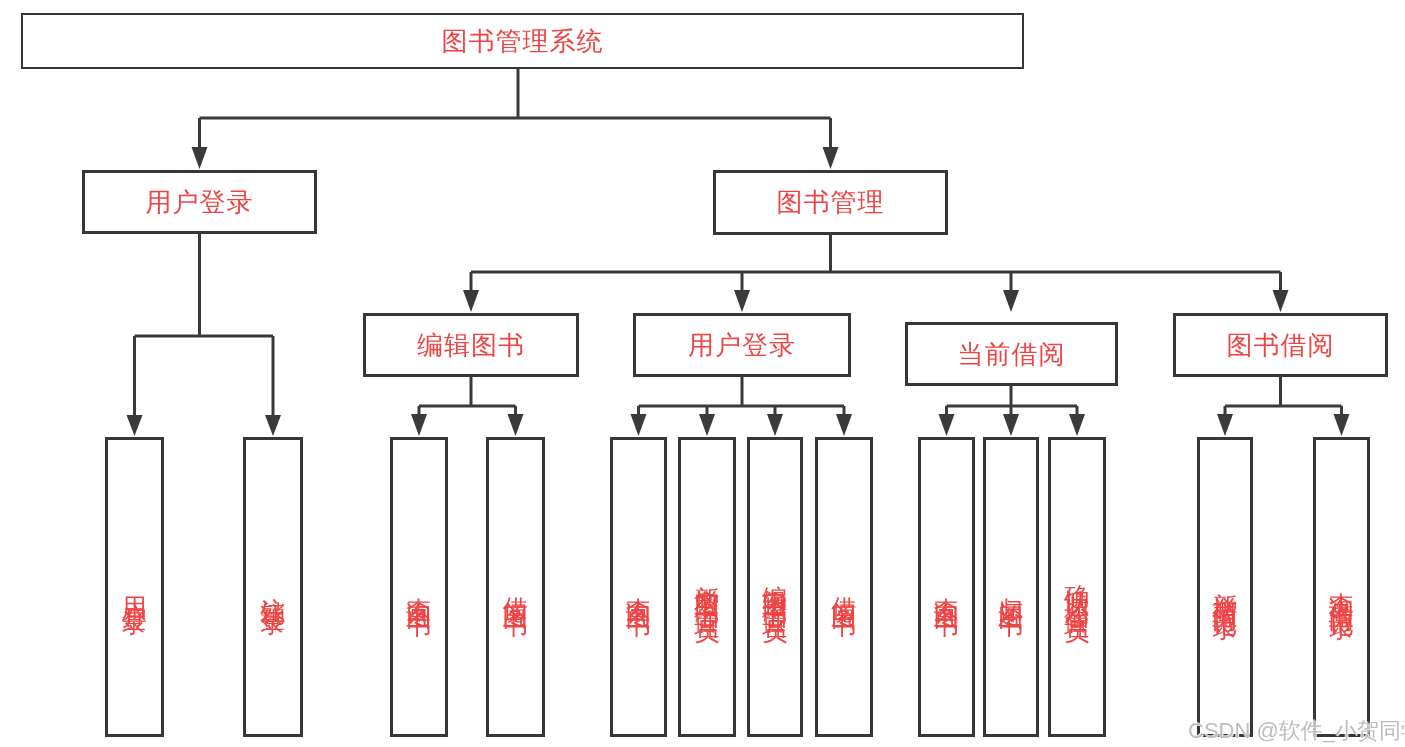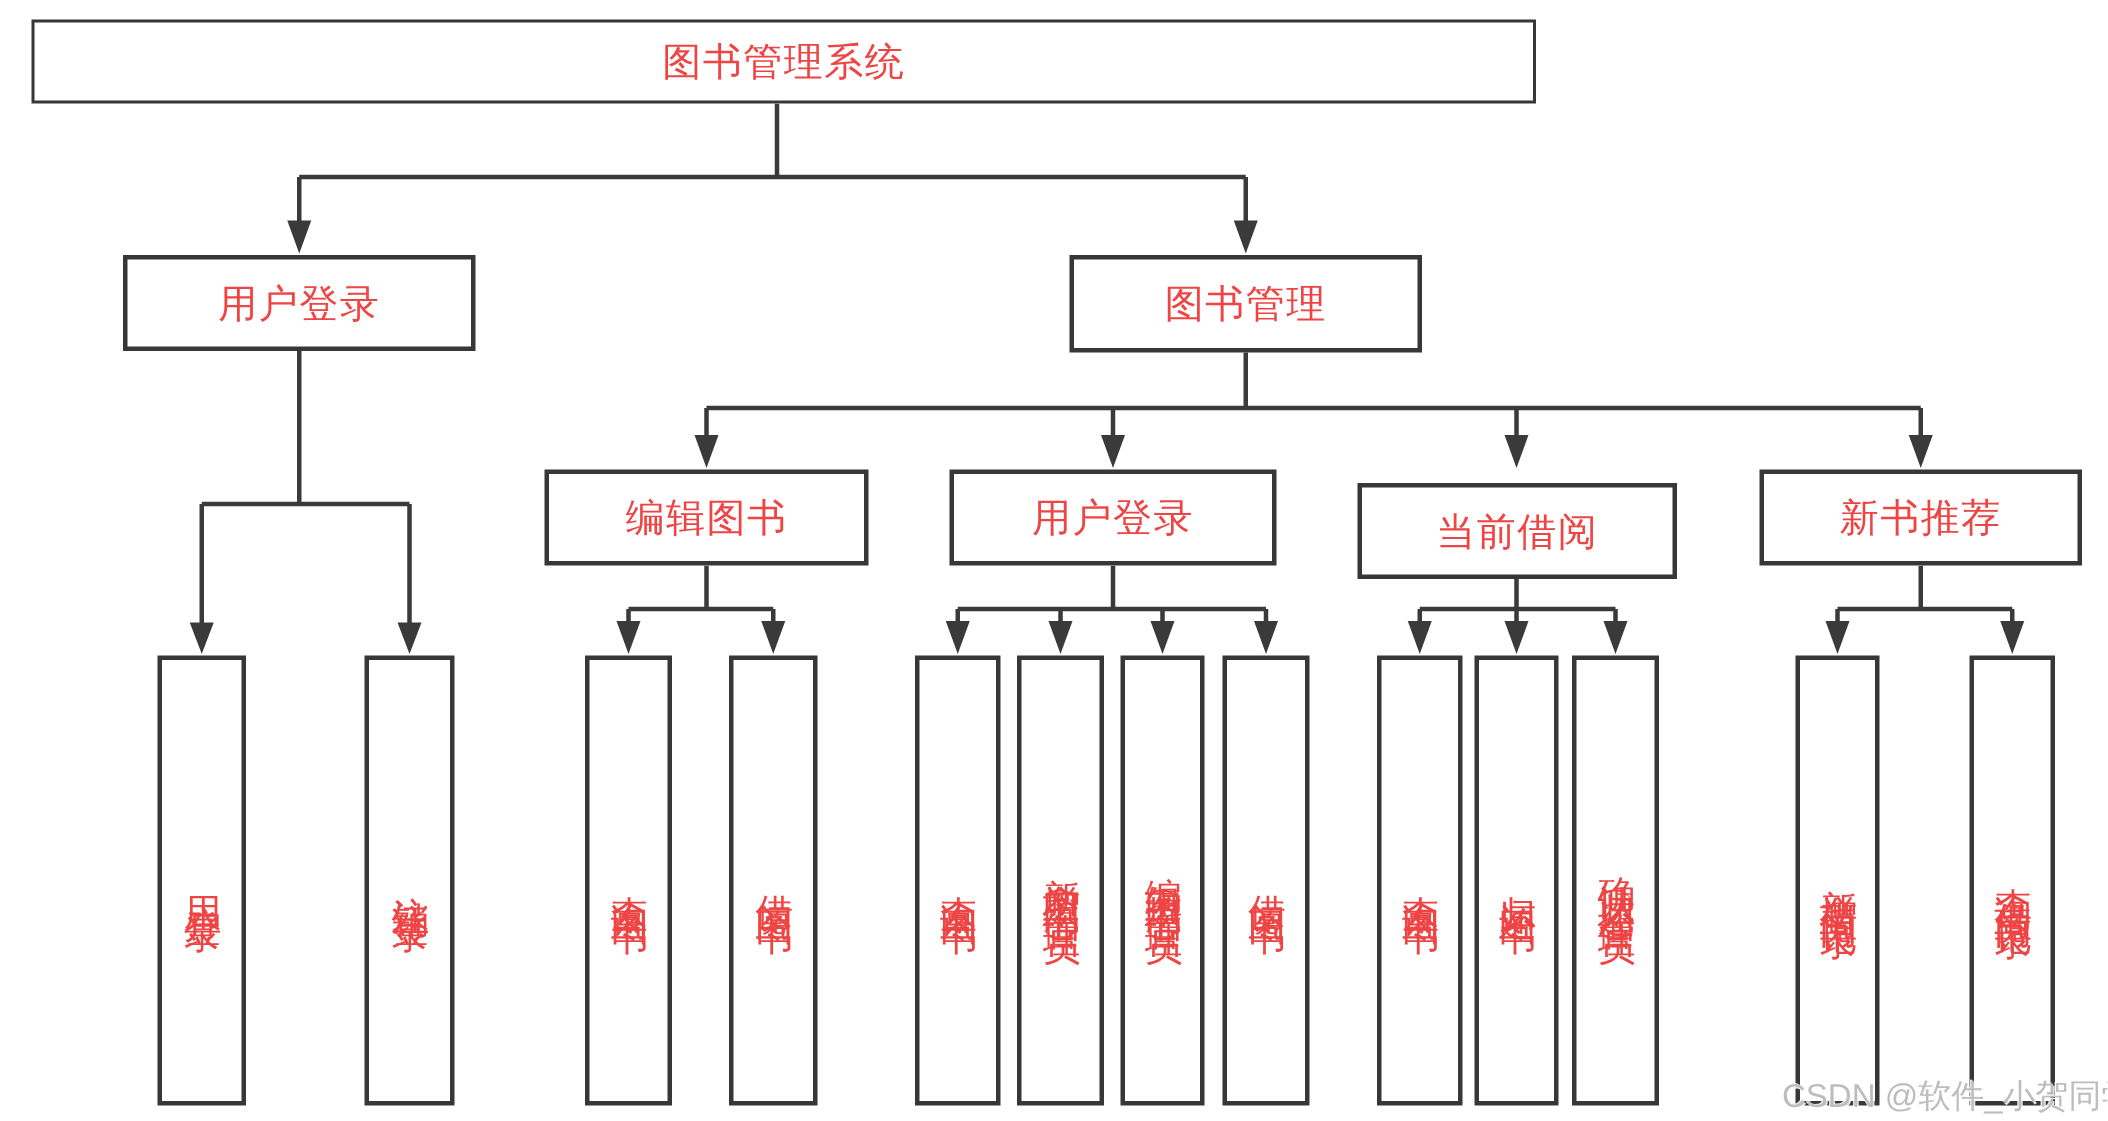--- a/index.html
+++ b/index.html
@@ -136,21 +136,21 @@
   <div class="node" style="left:363px; top:313px; width:216px; height:64px;">
     <span class="hlabel">编辑图书</span>
   </div>
   <div class="node" style="left:633px; top:313px; width:218px; height:64px;">
     <span class="hlabel">用户登录</span>
   </div>
   <div class="node" style="left:905px; top:322px; width:213px; height:64px;">
     <span class="hlabel">当前借阅</span>
   </div>
   <div class="node" style="left:1173px; top:313px; width:215px; height:64px;">
-    <span class="hlabel">新书推荐</span>
+    <span class="hlabel">图书借阅</span>
   </div>
 
   <div class="node" style="left:105px; top:437px; width:59px; height:300px;">
     <span class="vlabel">用户登录</span>
   </div>
   <div class="node" style="left:243px; top:437px; width:60px; height:300px;">
     <span class="vlabel">注销登录</span>
   </div>
 
   <div class="node" style="left:390px; top:437px; width:58px; height:300px;">

